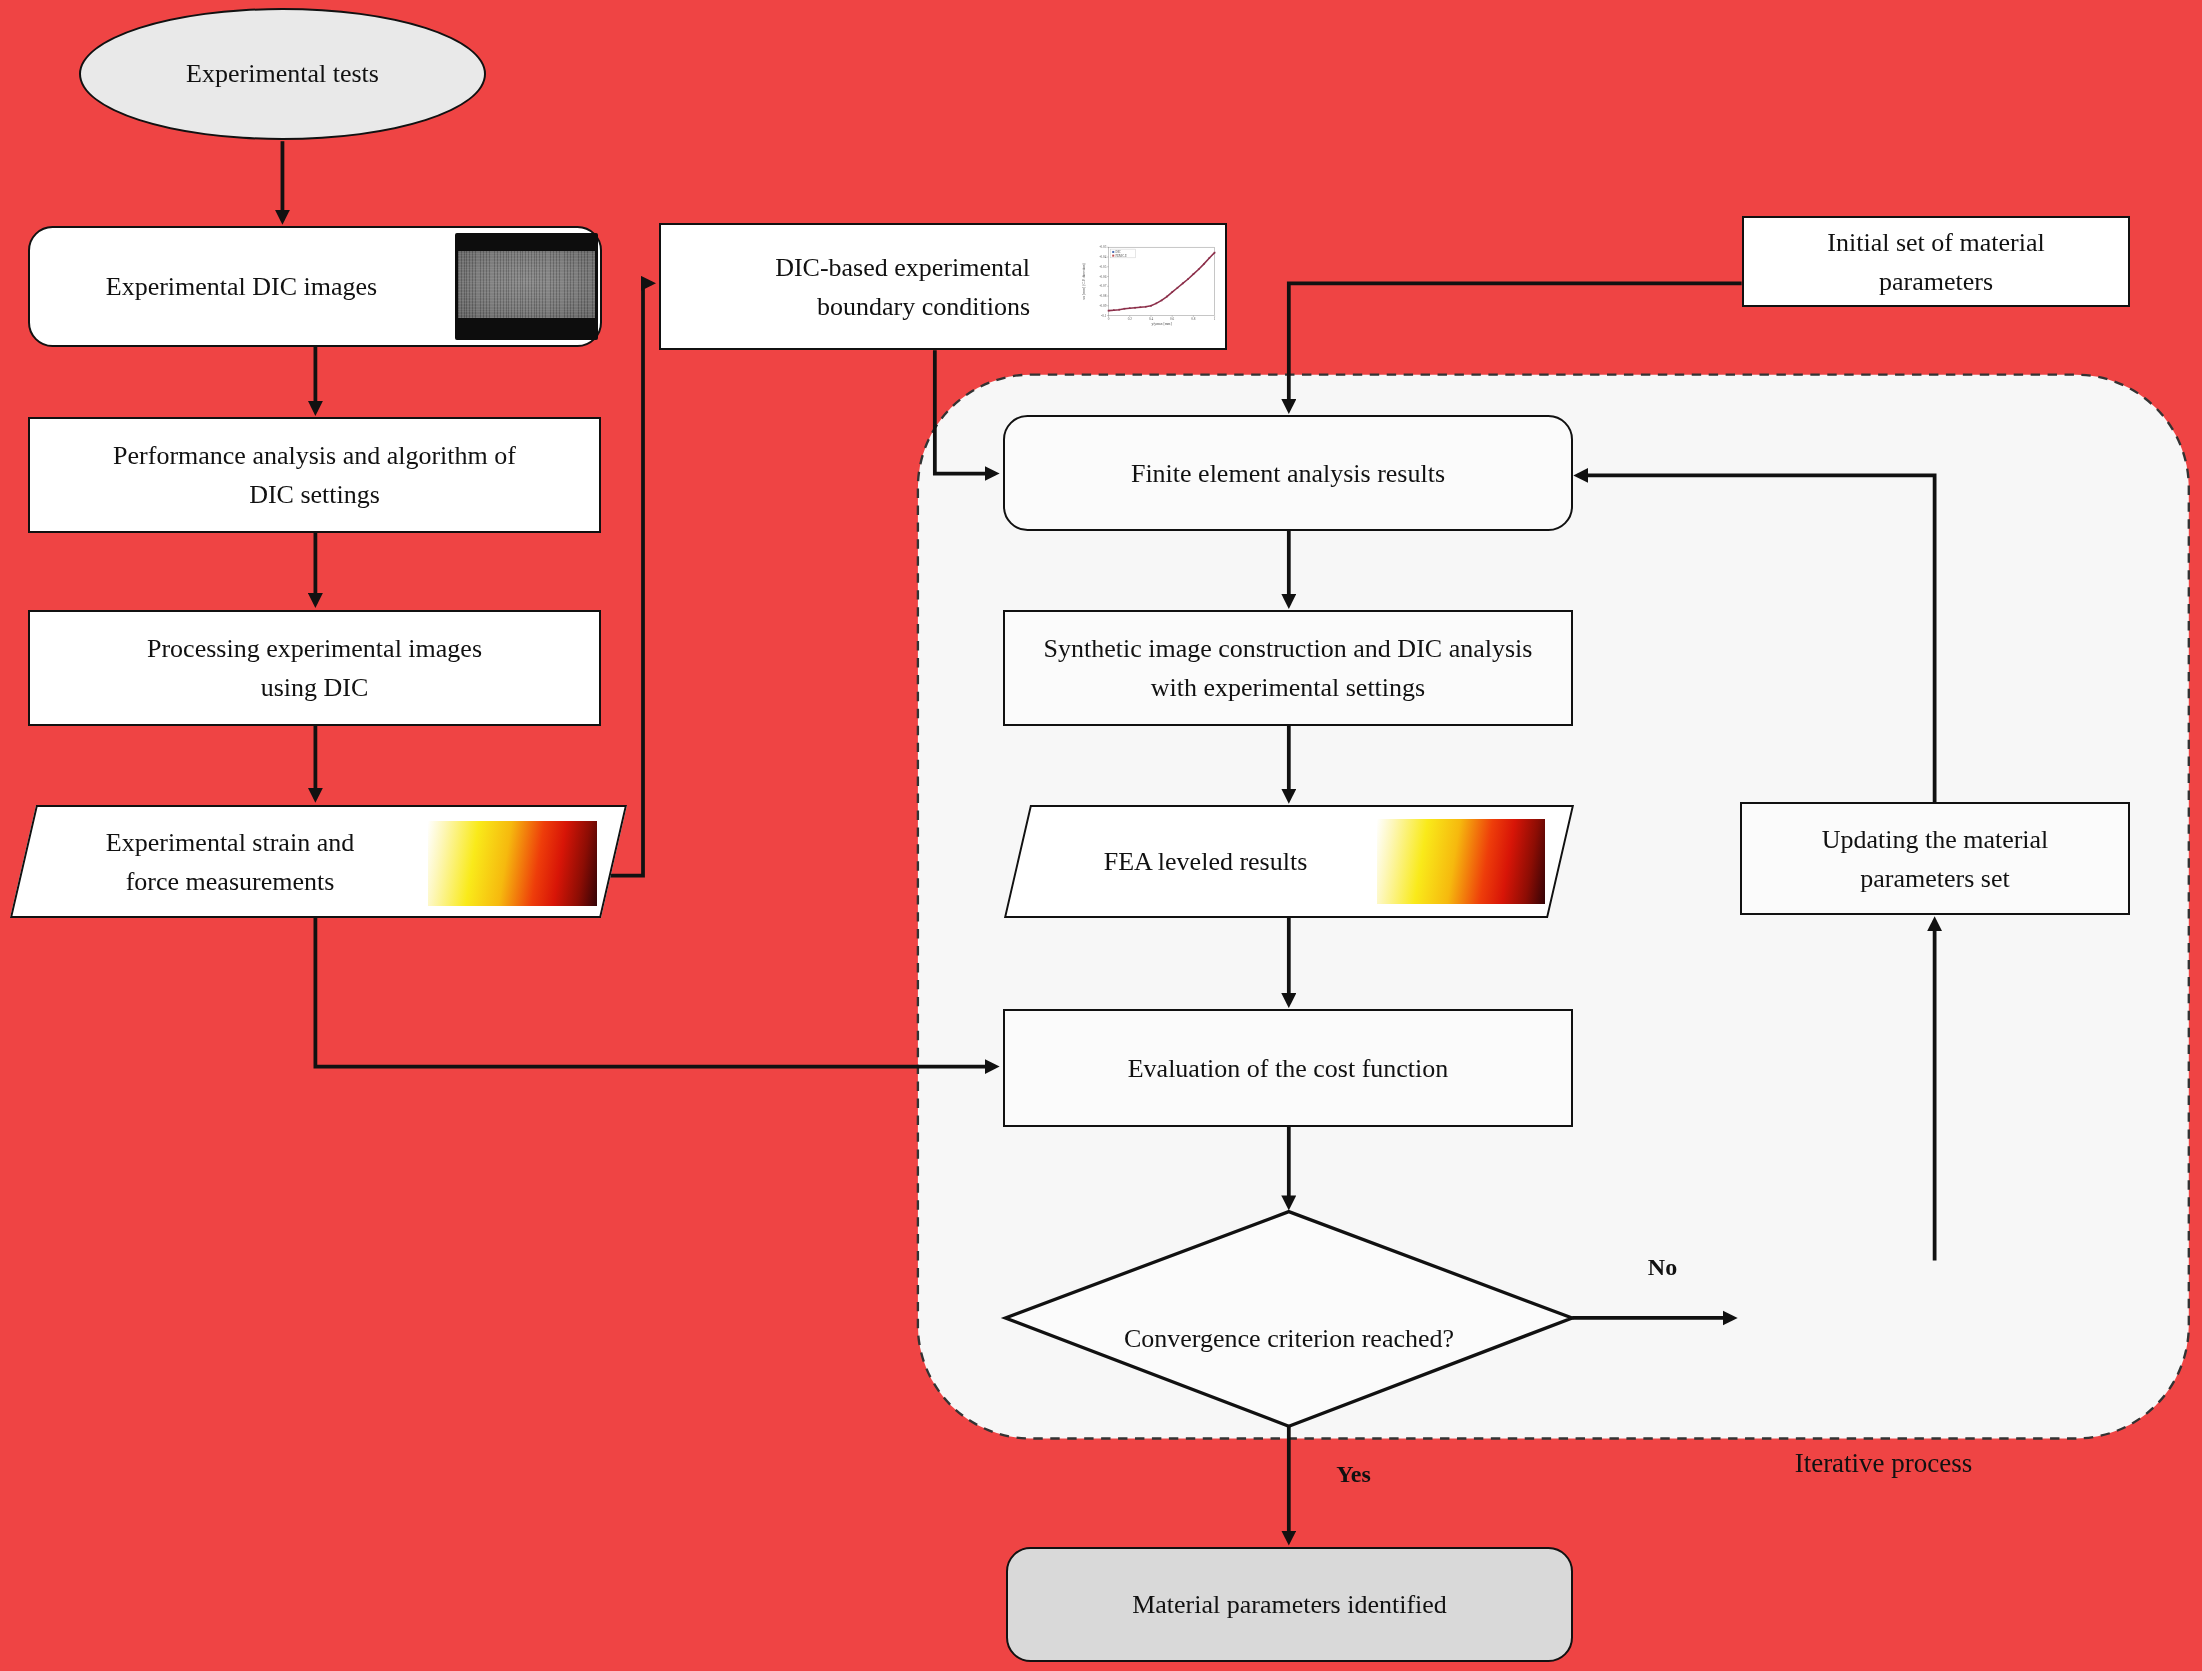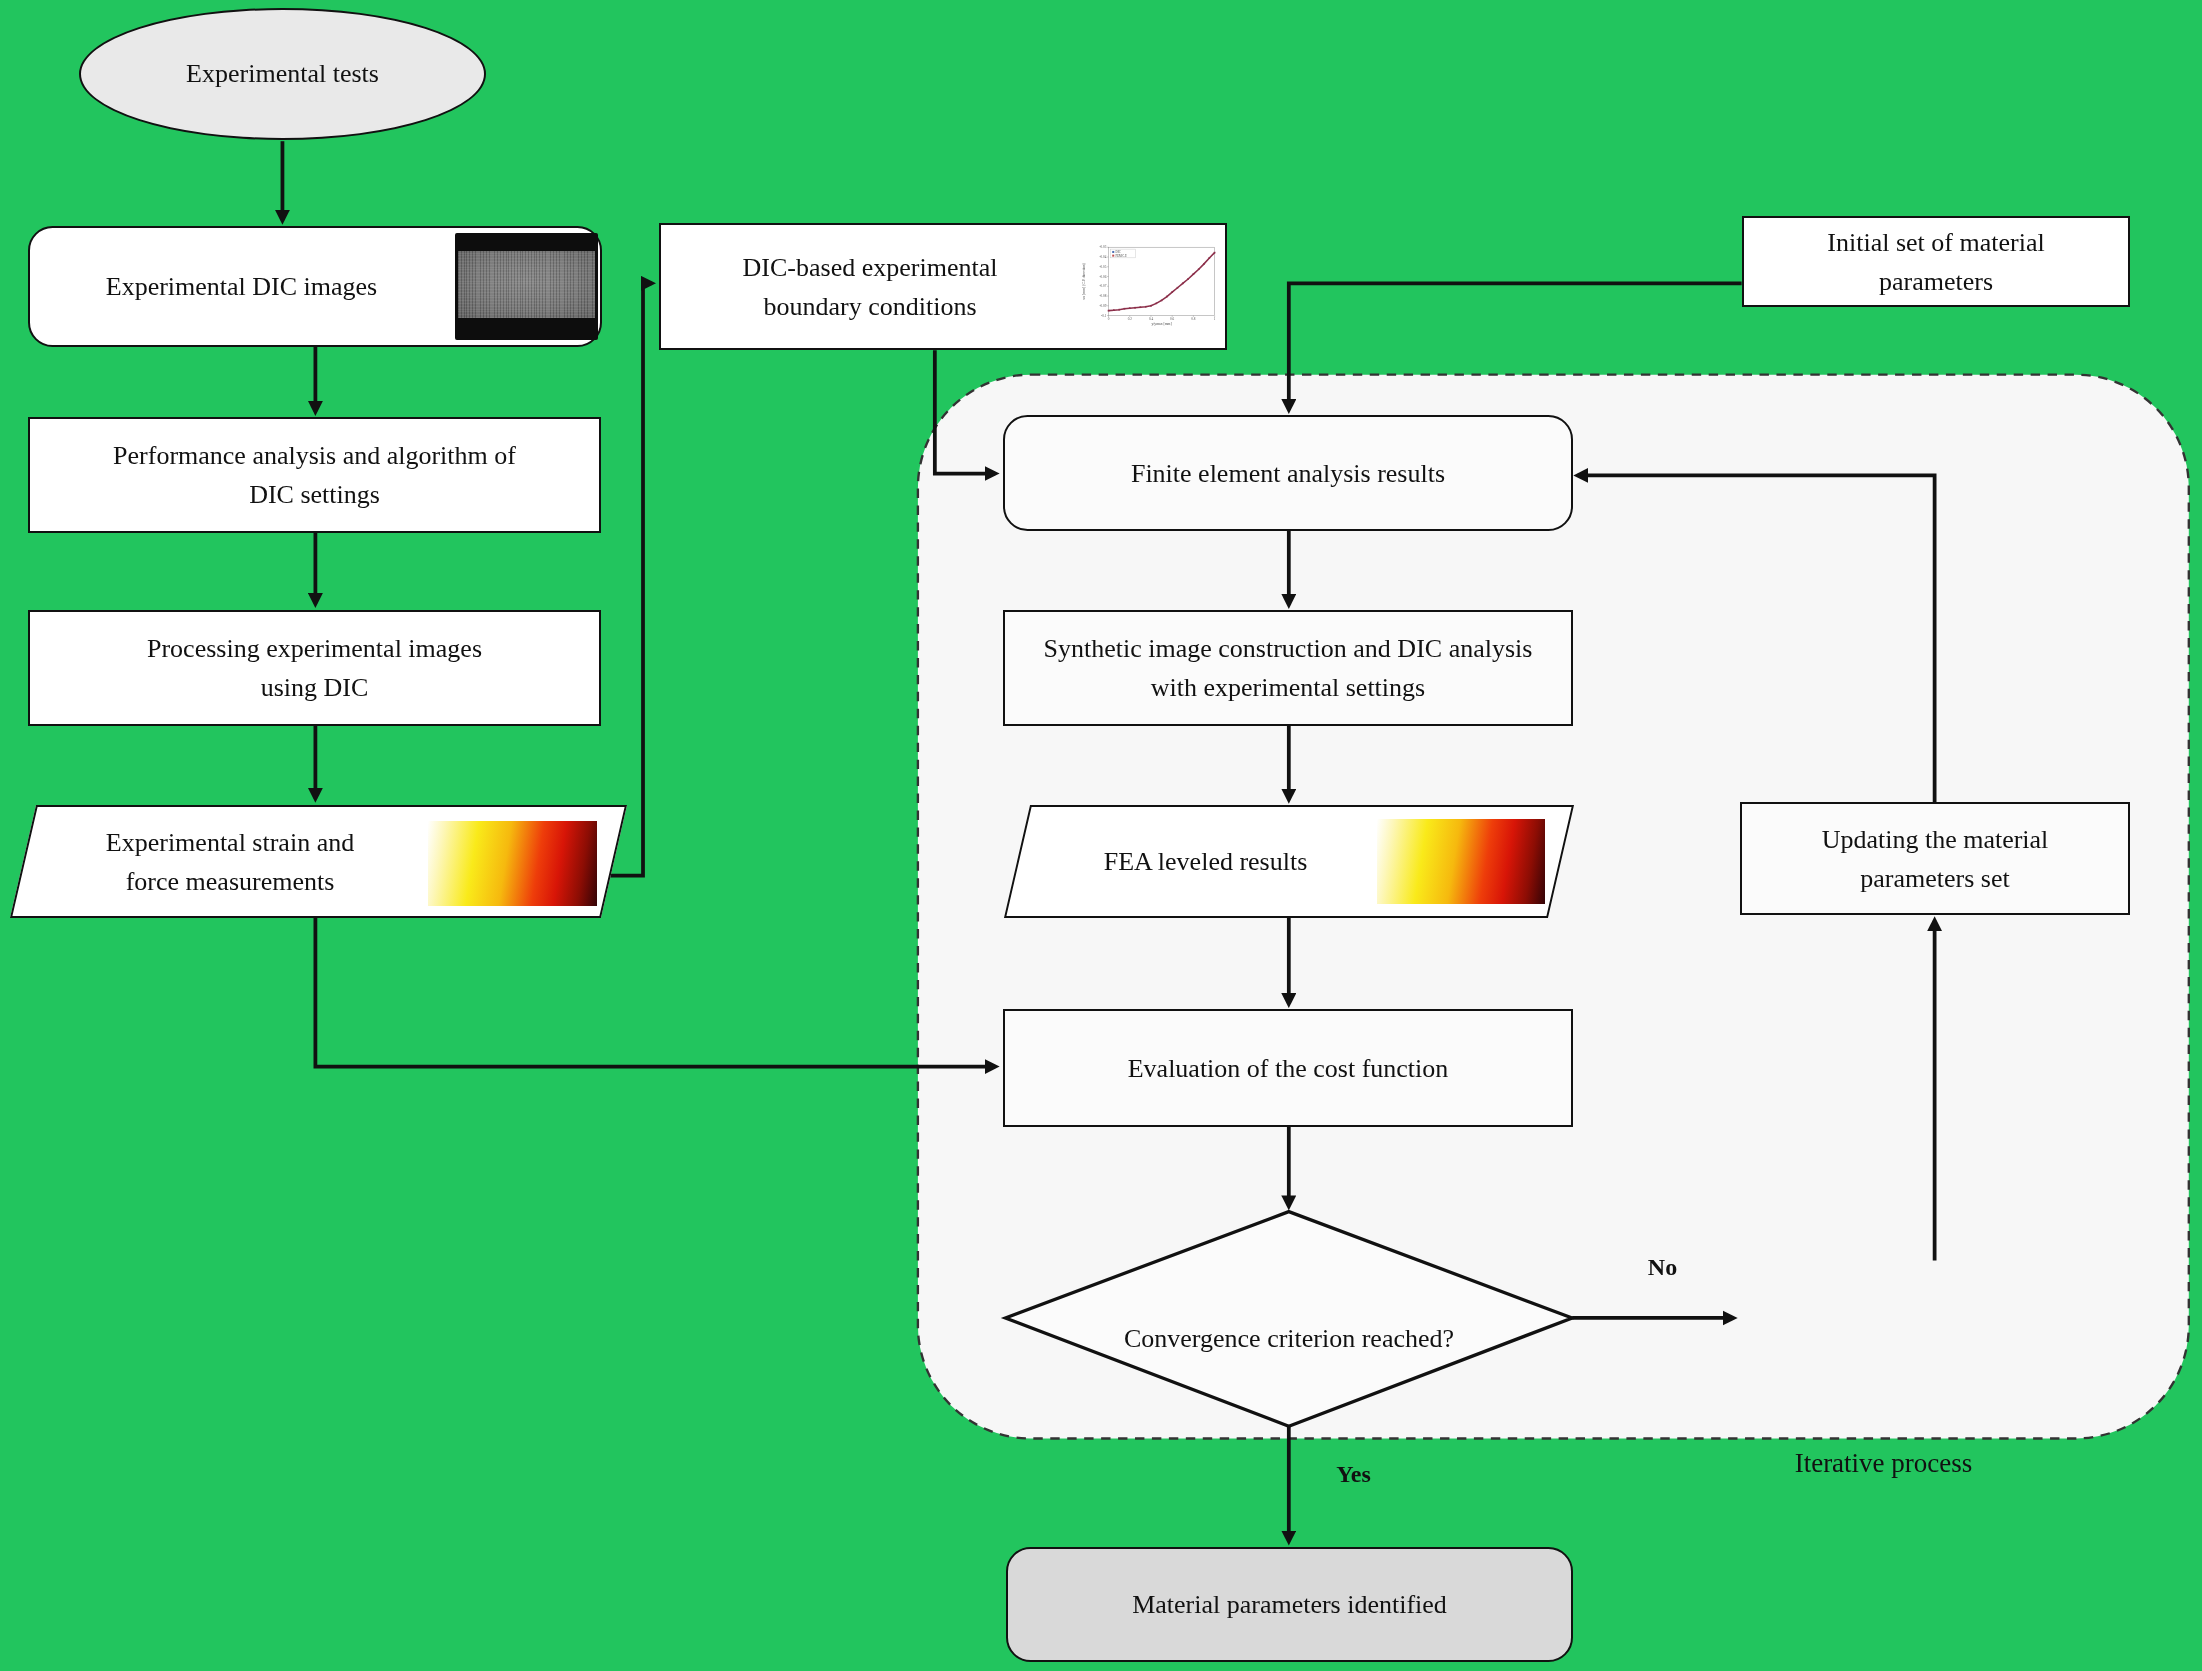--- a/index.html
+++ b/index.html
@@ -1,16 +1,16 @@
 <!DOCTYPE html>
 <html style="font-size:15px"><head>
 <meta charset="utf-8">
 <style>
   html,body{margin:0;padding:0;background:#fff;}
-  #canvas{position:relative;width:2202px;height:1671px;background:#22c55e;
+  #canvas{position:relative;width:2202px;height:1671px;background:#ef4444;
           font-family:"Liberation Serif","DejaVu Serif",serif;color:#111;overflow:hidden;}
   #connectors{position:absolute;left:0;top:0;z-index:1;}
   .node{position:absolute;box-sizing:border-box;border:2.8px solid #111;background:#ffffff;
         display:flex;align-items:center;justify-content:center;text-align:center;
         font-size:26px;line-height:1.5;z-index:2;}
   .rounded{border-radius:24.5px;}
   .in-loop{background:#fbfbfb;}
   .terminal{background:#d9d9d9;}
   .ellipse{border-radius:50%;background:#e9e9e9;border-width:2.8px;}
   .par{position:absolute;box-sizing:border-box;border:2.8px solid #111;background:#ffffff;
@@ -85,21 +85,21 @@
   </div>
 
   <div class="par" style="left:22.6px;top:805px;width:591px;height:113px;"></div>
   <div class="lbl" style="left:56px;top:805px;width:348px;height:113px;">
     <span style="width:301px;">Experimental strain and force measurements</span>
   </div>
   <div class="heatmap" style="left:428px;top:821px;width:169px;height:85px;"></div>
 
   <div class="node" style="left:659px;top:223px;width:568px;height:127px;"></div>
   <div class="lbl" style="left:670px;top:223px;width:400px;height:127px;">
-    <span style="width:320px;">DIC-based experimental boundary conditions</span>
+    <span style="width:320px;text-align:right;">DIC-based experimental boundary conditions</span>
   </div>
   <svg id="miniplot" style="left:1079px;top:236px;" width="143" height="100" viewBox="0 0 155 108">
       <rect x="32" y="12" width="115" height="74" fill="#fff" stroke="#999" stroke-width="0.6"></rect>
       <line x1="32" y1="86" x2="32" y2="87.6" stroke="#777" stroke-width="0.4"></line>
       <text x="32" y="91.2" font-size="3.6" text-anchor="middle" fill="#555">0</text>
       <line x1="55" y1="86" x2="55" y2="87.6" stroke="#777" stroke-width="0.4"></line>
       <text x="55" y="91.2" font-size="3.6" text-anchor="middle" fill="#555">0.2</text>
       <line x1="78" y1="86" x2="78" y2="87.6" stroke="#777" stroke-width="0.4"></line>
       <text x="78" y="91.2" font-size="3.6" text-anchor="middle" fill="#555">0.4</text>
       <line x1="101" y1="86" x2="101" y2="87.6" stroke="#777" stroke-width="0.4"></line>

